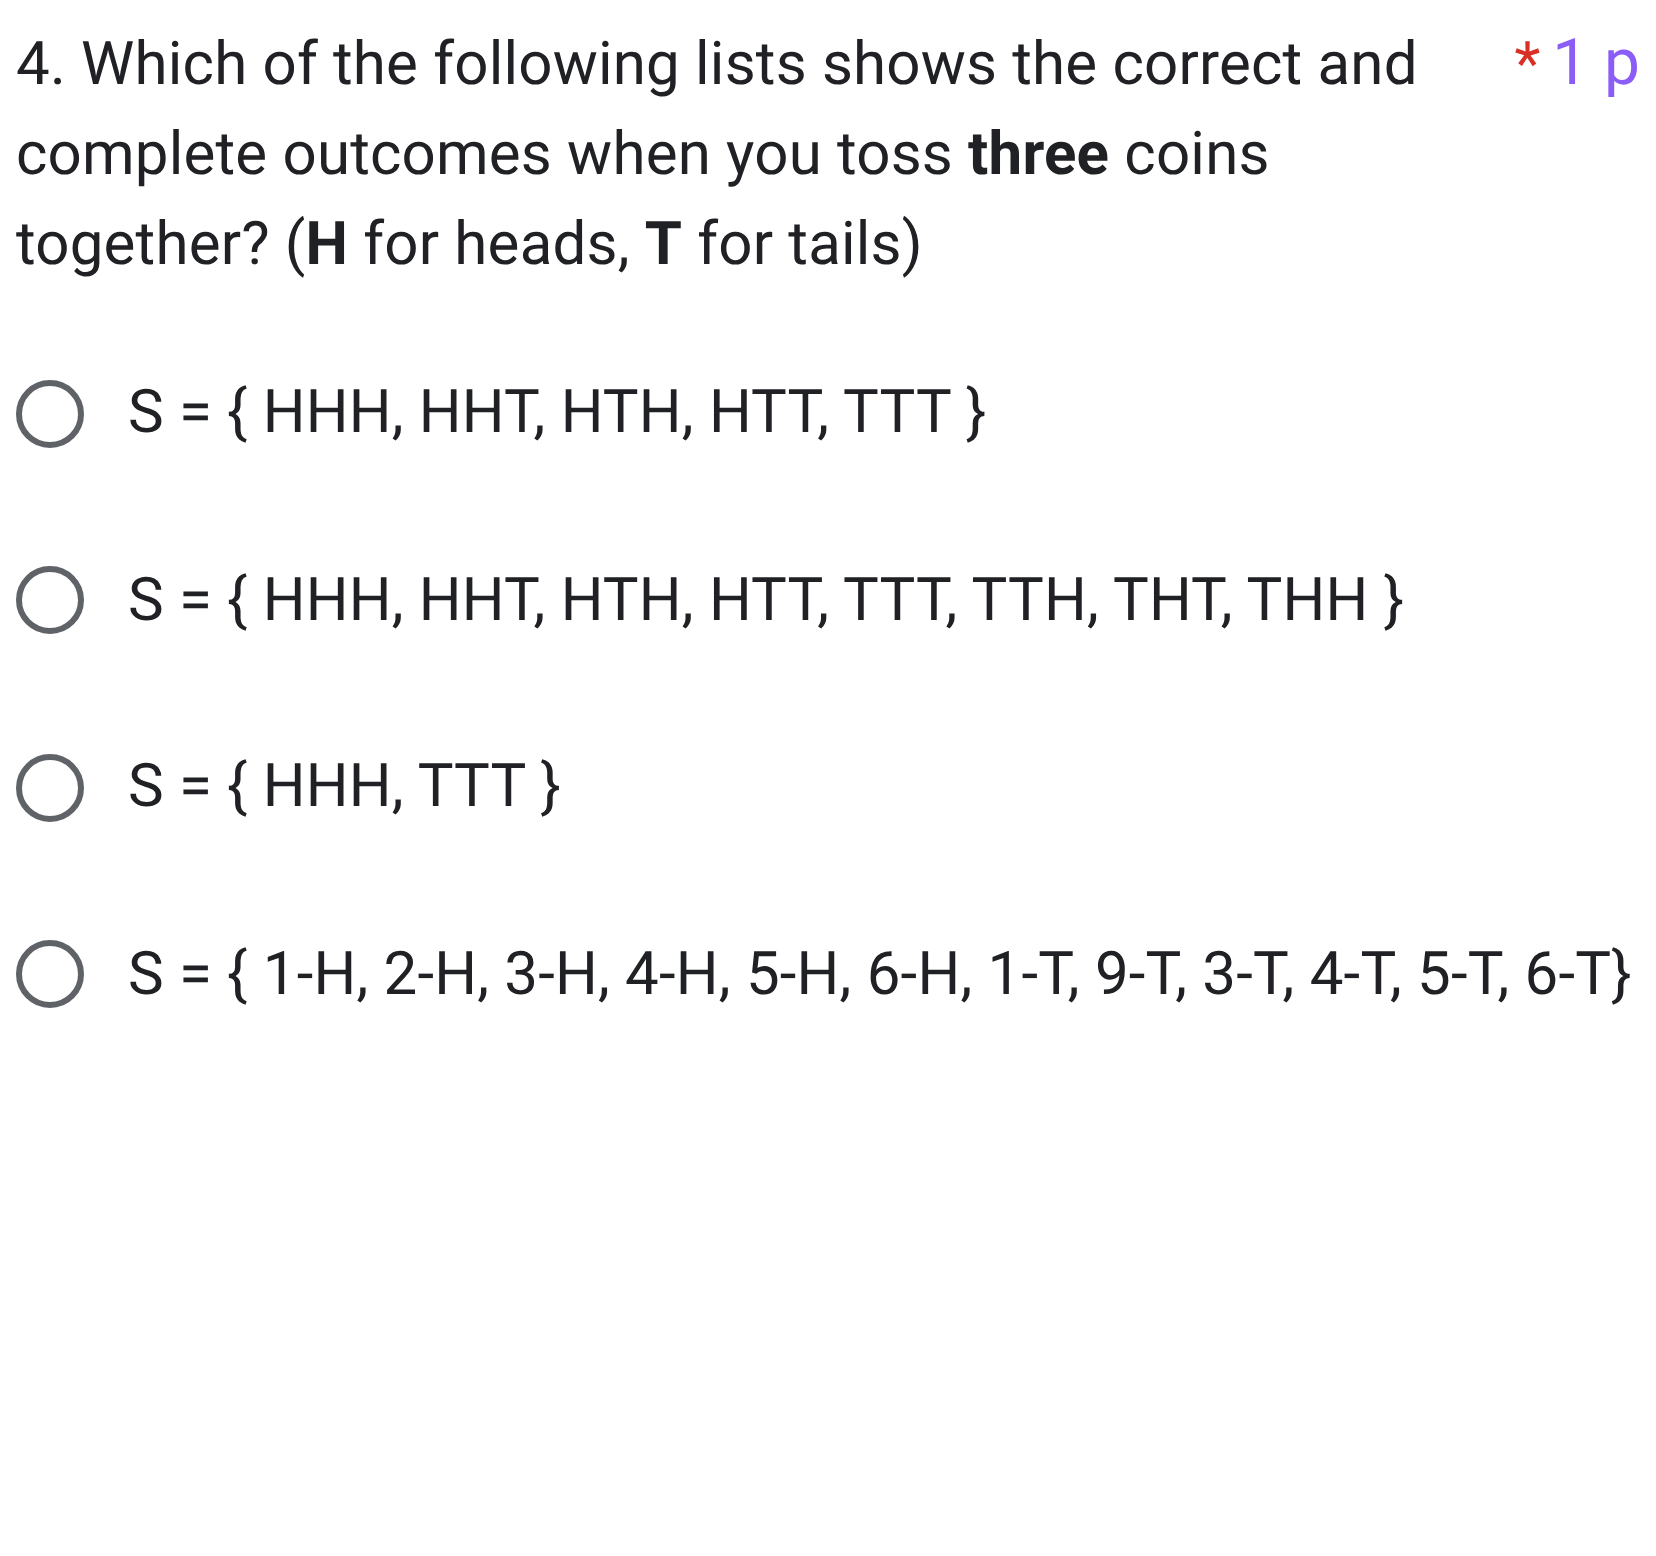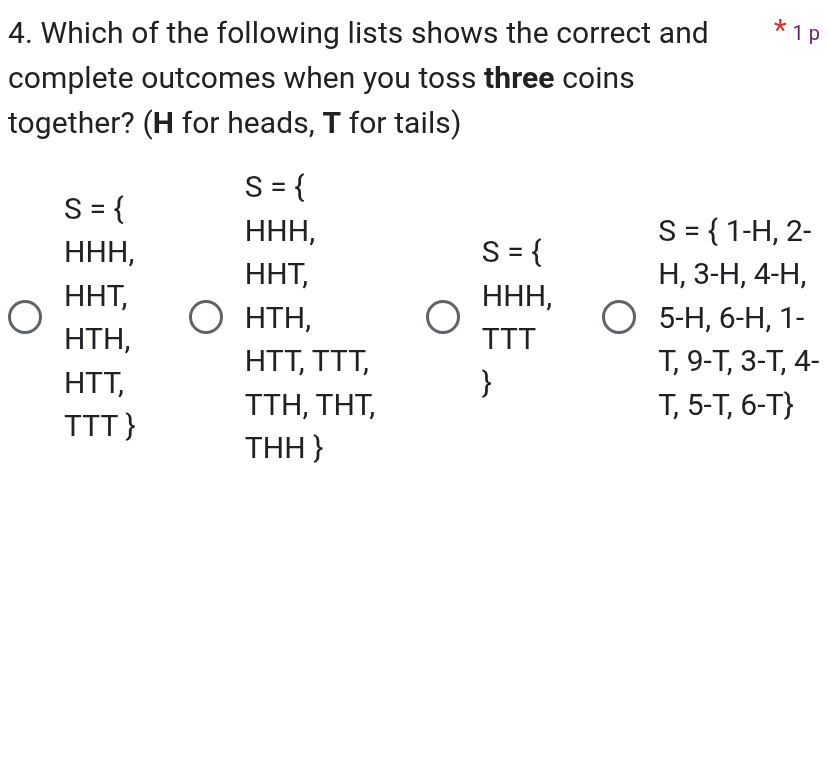--- a/index.html
+++ b/index.html
@@ -12,21 +12,21 @@
       background: #fff;
       width: 828px;
       height: 778px;
       padding: 10px 8px;
       color: #202124;
     }
     .question-header {
       display: flex;
       justify-content: space-between;
       align-items: flex-start;
-      margin-bottom: 20px;
+      margin-bottom: 40px;
     }
     .question-text {
       font-size: 30px;
       line-height: 1.5;
       color: #202124;
       letter-spacing: 0.1px;
       flex: 1;
       padding-right: 10px;
     }
     .question-text b {
@@ -37,26 +37,26 @@
       align-items: baseline;
       gap: 6px;
       padding-top: 2px;
       white-space: nowrap;
     }
     .required-mark {
       color: #d93025;
       font-size: 30px;
     }
     .points-text {
-      color: #701a75;
-      font-size: 20px;
+      color: #8b5cf6;
+      font-size: 32px;
     }
     .options {
       display: flex;
-      flex-direction: row;
+      flex-direction: column;
       gap: 50px;
     }
     .option-row {
       display: flex;
       align-items: center;
       gap: 22px;
       cursor: pointer;
     }
     .radio-circle {
       width: 34px;

